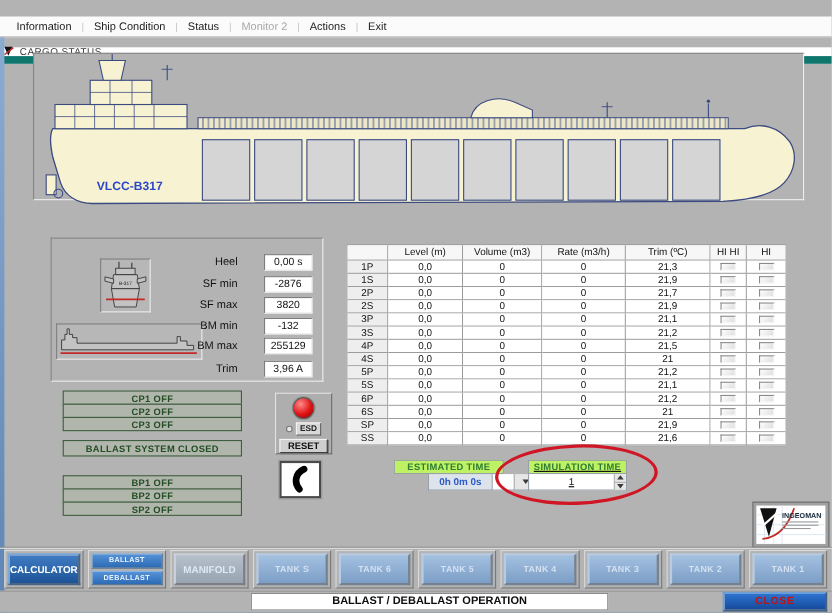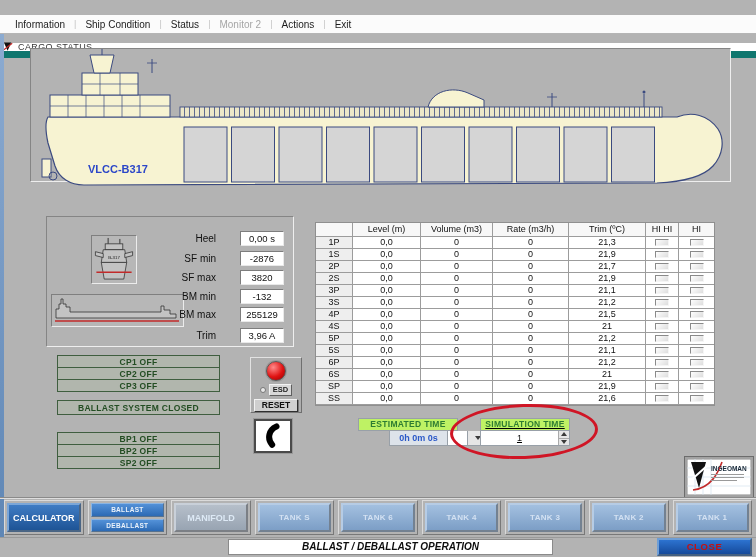--- a/index.html
+++ b/index.html
@@ -92,21 +92,21 @@
   .nav-cell{flex:1;border:1px solid;border-color:#dadada #787878 #787878 #dadada;background:#b3b3b3;padding:2px;display:flex;}
   .nav-btn{flex:1;display:flex;align-items:center;justify-content:center;text-align:center;cursor:pointer;}
   .nav-btn.primary{background:linear-gradient(180deg,#3f7cc4,#1e5496);border:2px outset #7aa6d8;color:#ffffff;font-weight:bold;font-size:9px;}
   .nav-btn.disabled{background:linear-gradient(180deg,#b6bfca,#98a4b2);border:2px outset #c9d0d9;color:#dde9f5;font-weight:bold;font-size:9px;line-height:10px;}
   .nav-btn.tank{background:linear-gradient(180deg,#a3c0e0,#7c9ec6);border:2px outset #b6cce5;color:#d3e1f2;font-weight:bold;font-size:8px;letter-spacing:.3px;}
   .btn-split{flex:1;display:flex;flex-direction:column;gap:2px;cursor:pointer;}
   .btn-split .half{flex:1;background:linear-gradient(180deg,#5391d8,#2c6ab4);border:1px outset #8ab4e2;color:#eaf2fb;font-size:6.5px;font-weight:bold;display:flex;align-items:center;justify-content:center;letter-spacing:.3px;}
 
   
   .statusbar{position:absolute;left:0;top:537px;width:756px;height:20px;background:#b3b3b3;border-top:1px solid #9a9a9a;}
-  .status-text{position:absolute;left:228px;top:1px;width:325px;height:16px;background:#fff;border:1px solid #8a8a8a;font-size:10px;font-weight:bold;color:#0d0d0d;text-align:center;line-height:14px;font-style:italic;}
+  .status-text{position:absolute;left:228px;top:1px;width:325px;height:16px;background:#fff;border:1px solid #8a8a8a;font-size:10px;font-weight:bold;color:#0d0d0d;text-align:center;line-height:14px;}
   .close-btn{position:absolute;left:657px;top:0;width:95px;height:18px;background:linear-gradient(180deg,#2d73d0,#154a9b);border:2px outset #6e9ed6;color:#c31111;font-weight:bold;font-size:9.5px;text-align:center;line-height:13px;letter-spacing:.6px;cursor:pointer;}
 </style>
 </head>
 <body>
 
 <div class="titlebar">
   <svg width="11" height="12" viewBox="0 0 12 12">
     <polygon points="1,1 9,1 5,10" fill="#111"></polygon>
     <line x1="1" y1="9" x2="10" y2="2" stroke="#c22a2a" stroke-width="1.4"></line>
   </svg>
@@ -508,20 +508,23 @@
     <div class="nav-cell">
       <div class="nav-btn disabled">MANIFOLD</div>
     </div>
     <div class="nav-cell">
       <div class="nav-btn tank">TANK S</div>
     </div>
     <div class="nav-cell">
       <div class="nav-btn tank">TANK 6</div>
     </div>
     <div class="nav-cell">
+      <div class="nav-btn tank">TANK 5</div>
+    </div>
+    <div class="nav-cell">
       <div class="nav-btn tank">TANK 4</div>
     </div>
     <div class="nav-cell">
       <div class="nav-btn tank">TANK 3</div>
     </div>
     <div class="nav-cell">
       <div class="nav-btn tank">TANK 2</div>
     </div>
     <div class="nav-cell">
       <div class="nav-btn tank">TANK 1</div>

